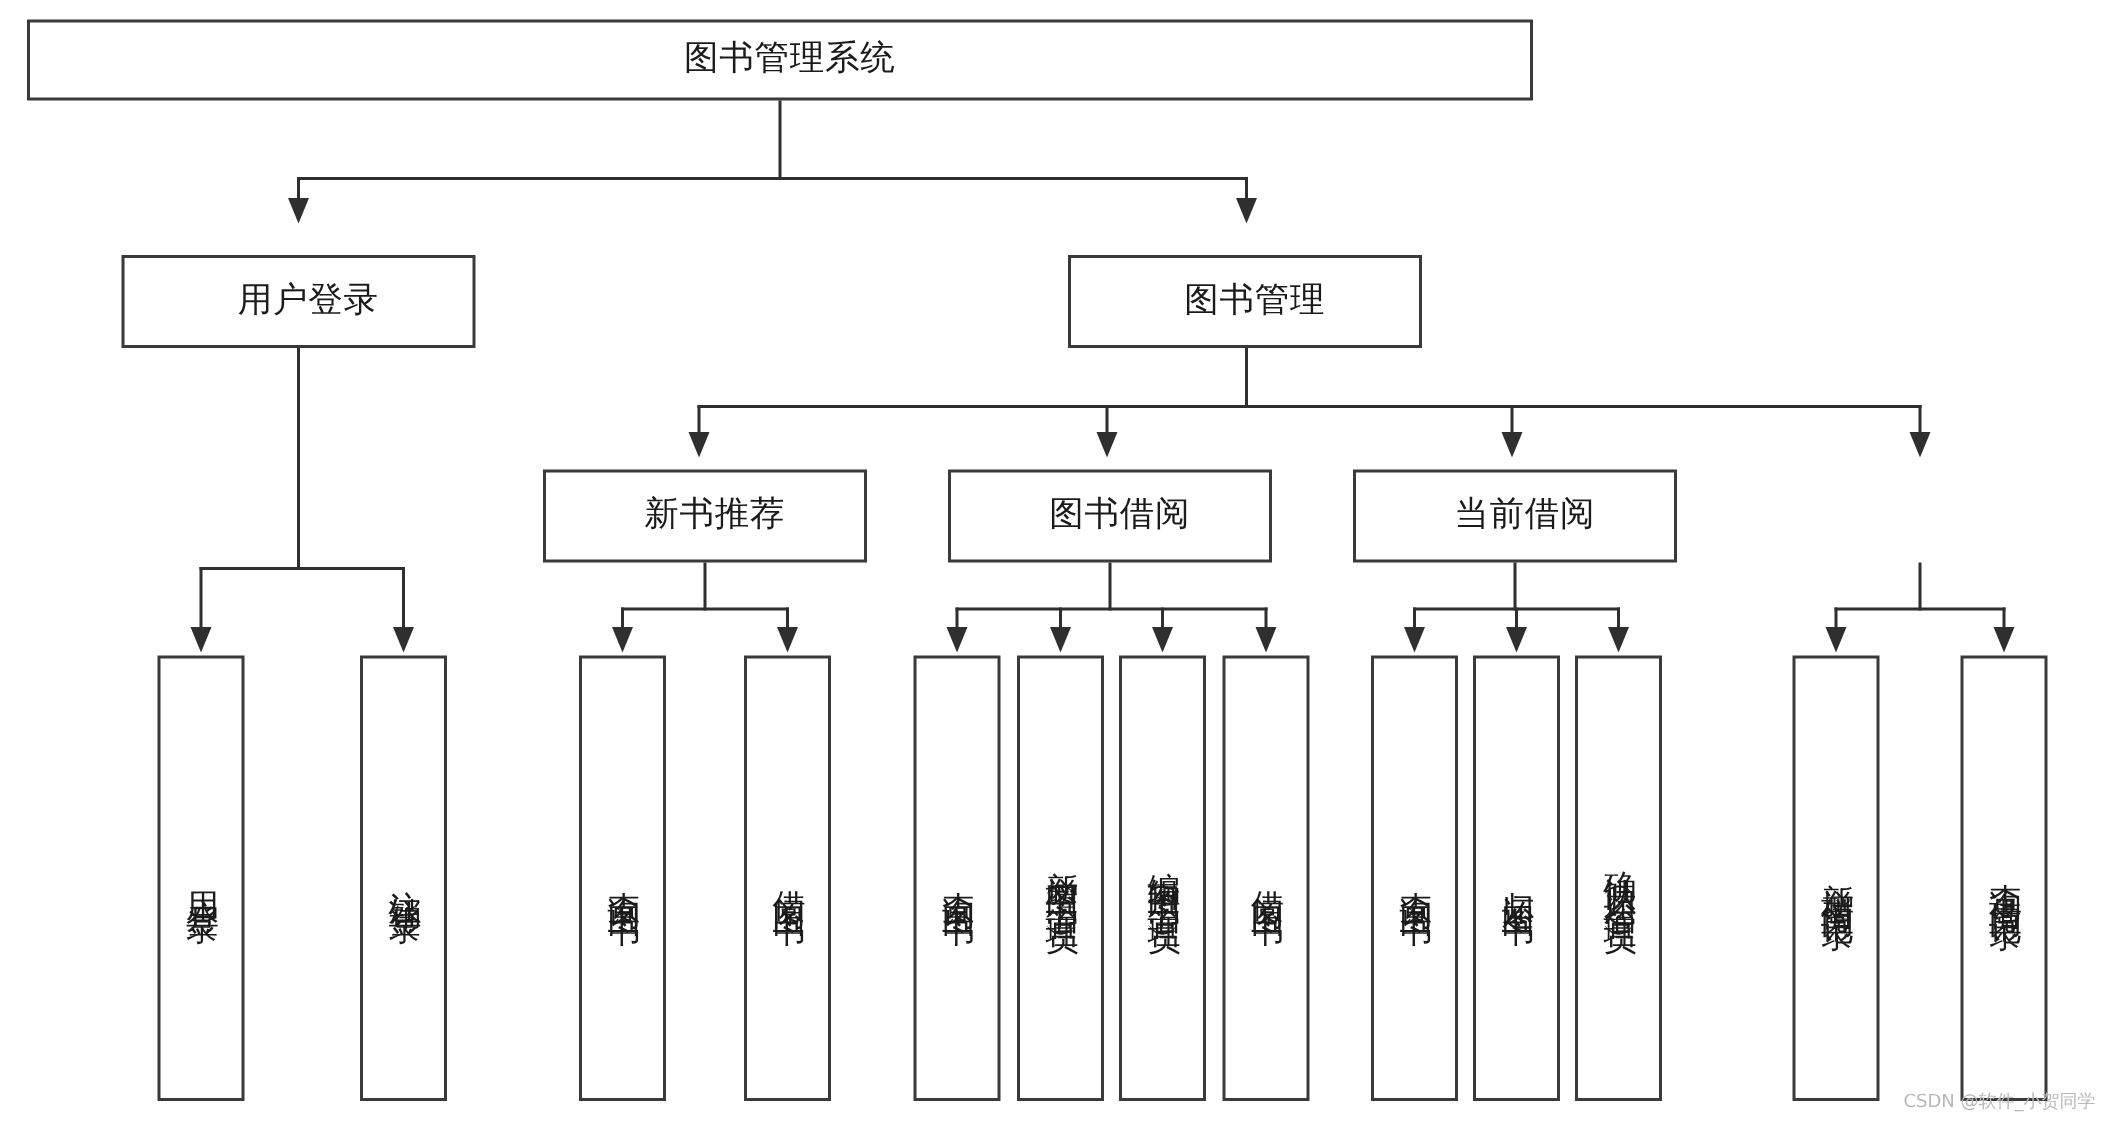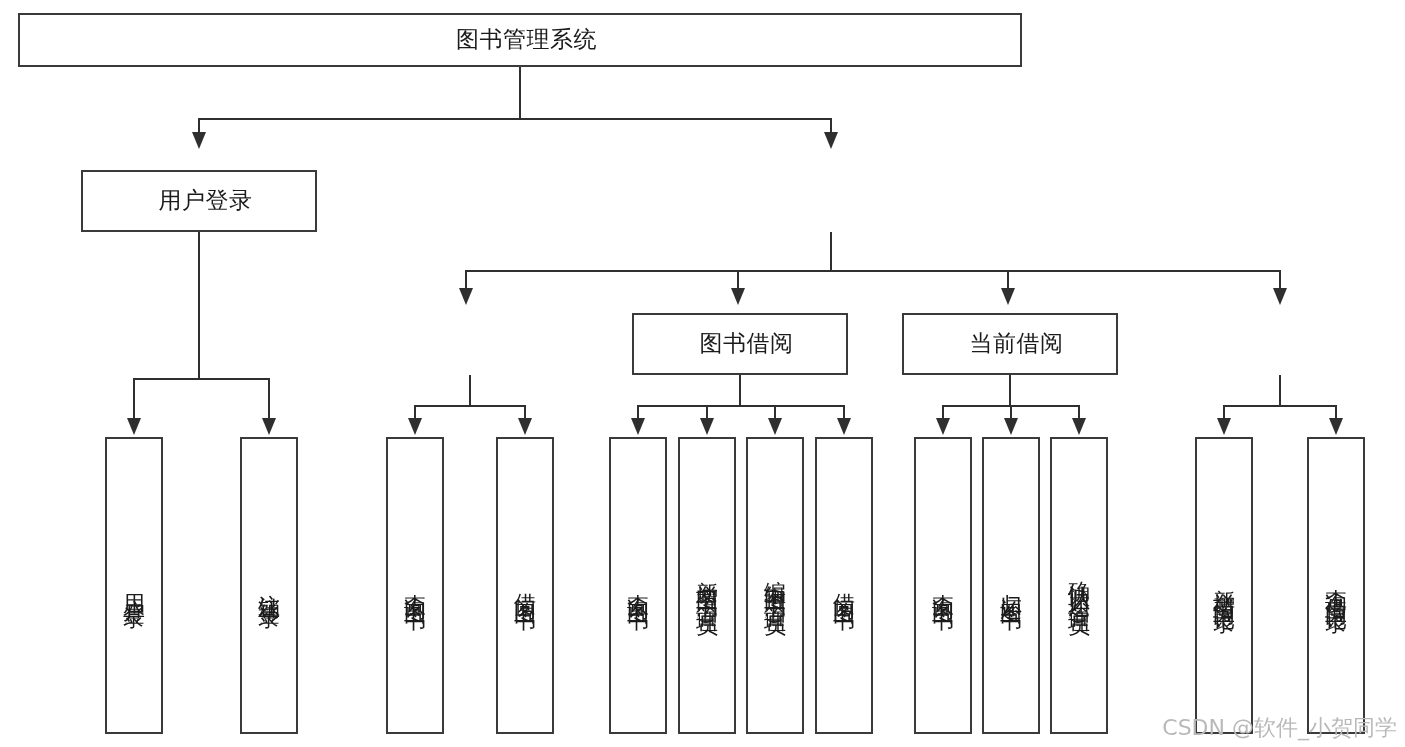--- a/index.html
+++ b/index.html
@@ -51,21 +51,21 @@
     width:0;height:0;
     border-left:7.5px solid transparent;
     border-right:7.5px solid transparent;
     border-top:17px solid #2f2f2f;
   }
 
   
   #watermark{
     position:absolute;
     right:8px;bottom:4px;
-    font-size:22px;
+    font-size:12px;
     color:#b9b9b9;
     white-space:nowrap;
     font-family:"DejaVu Sans","Liberation Sans",sans-serif;
   }
 </style>
 </head>
 <body>
 
 <div id="stage">
 
@@ -74,20 +74,21 @@
   <div class="ln lnv" style="left:519px;top:67px;width:2.2px;height:53px;"></div>
 
   <div class="ln lnh" style="left:198px;top:118px;width:634px;height:2.2px;"></div>
 
   <div class="ln lnv" style="left:198px;top:118px;height:18px;"></div>
   <div class="arrow" style="left:191.6px;top:132px;"></div>
   <div class="ln lnv" style="left:830px;top:118px;height:18px;"></div>
   <div class="arrow" style="left:823.6px;top:132px;"></div>
 
   <div class="node h" style="left:81px;top:170px;width:236px;height:62px;">用户登录</div>
+  <div class="node h" style="left:712px;top:170px;width:236px;height:62px;">图书管理</div>
 
   <div class="ln lnv" style="left:198px;top:232px;height:148px;"></div>
   <div class="ln lnh" style="left:133px;top:378px;width:137px;height:2.2px;"></div>
   <div class="ln lnv" style="left:133px;top:378px;height:42px;"></div>
   <div class="arrow" style="left:126.6px;top:418px;"></div>
   <div class="ln lnv" style="left:268px;top:378px;height:42px;"></div>
   <div class="arrow" style="left:261.6px;top:418px;"></div>
 
   <div class="ln lnv" style="left:830px;top:232px;height:40px;"></div>
   <div class="ln lnh" style="left:465px;top:270px;width:816px;height:2.2px;"></div>
@@ -97,20 +98,21 @@
 
   <div class="ln lnv" style="left:737px;top:270px;height:20px;"></div>
   <div class="arrow" style="left:730.6px;top:288px;"></div>
 
   <div class="ln lnv" style="left:1007px;top:270px;height:20px;"></div>
   <div class="arrow" style="left:1000.6px;top:288px;"></div>
 
   <div class="ln lnv" style="left:1279px;top:270px;height:20px;"></div>
   <div class="arrow" style="left:1272.6px;top:288px;"></div>
 
+  <div class="node h" style="left:362px;top:313px;width:216px;height:62px;">新书推荐</div>
   <div class="node h" style="left:632px;top:313px;width:216px;height:62px;">图书借阅</div>
   <div class="node h" style="left:902px;top:313px;width:216px;height:62px;">当前借阅</div>
 
   <div class="ln lnv" style="left:469px;top:375px;height:32px;"></div>
   <div class="ln lnh" style="left:414px;top:405px;width:112px;height:2.2px;"></div>
   <div class="ln lnv" style="left:414px;top:405px;height:15px;"></div>
   <div class="arrow" style="left:407.6px;top:418px;"></div>
   <div class="ln lnv" style="left:524px;top:405px;height:15px;"></div>
   <div class="arrow" style="left:517.6px;top:418px;"></div>
 

